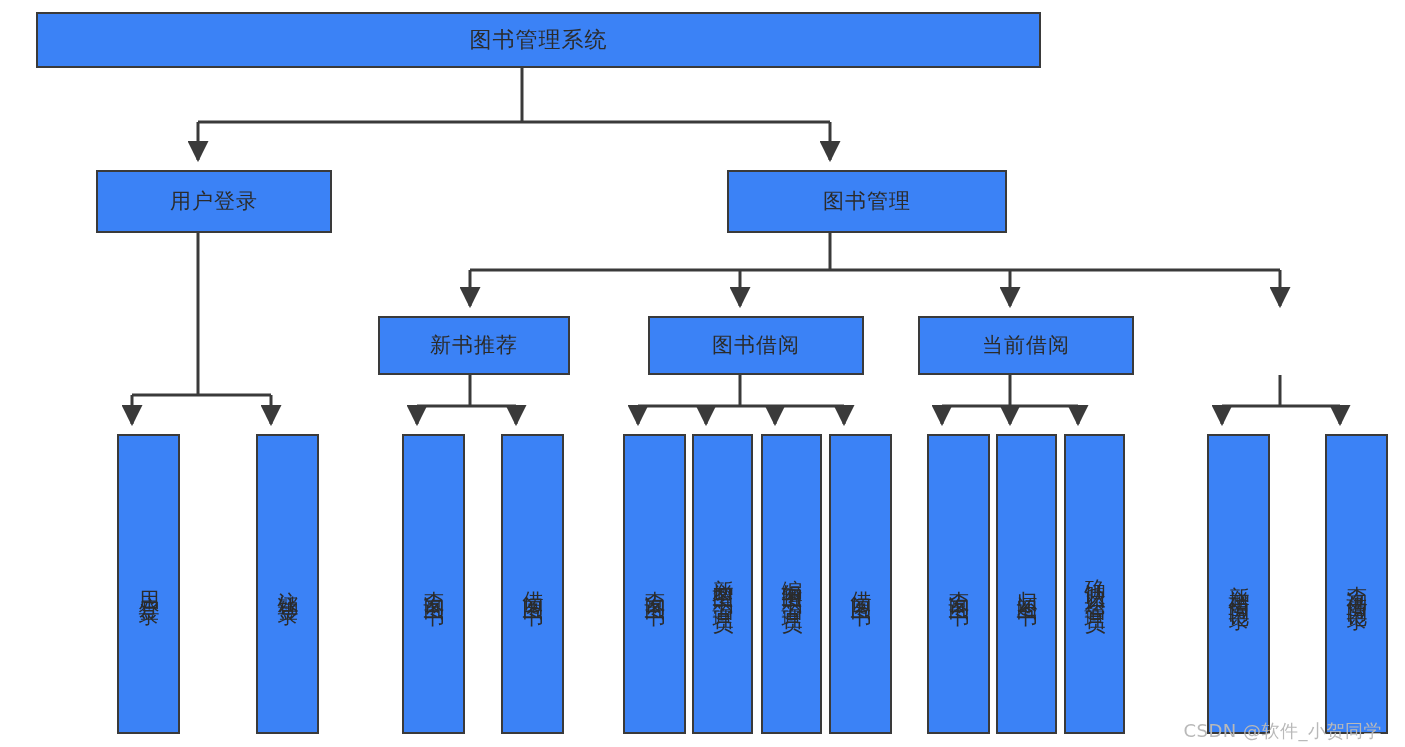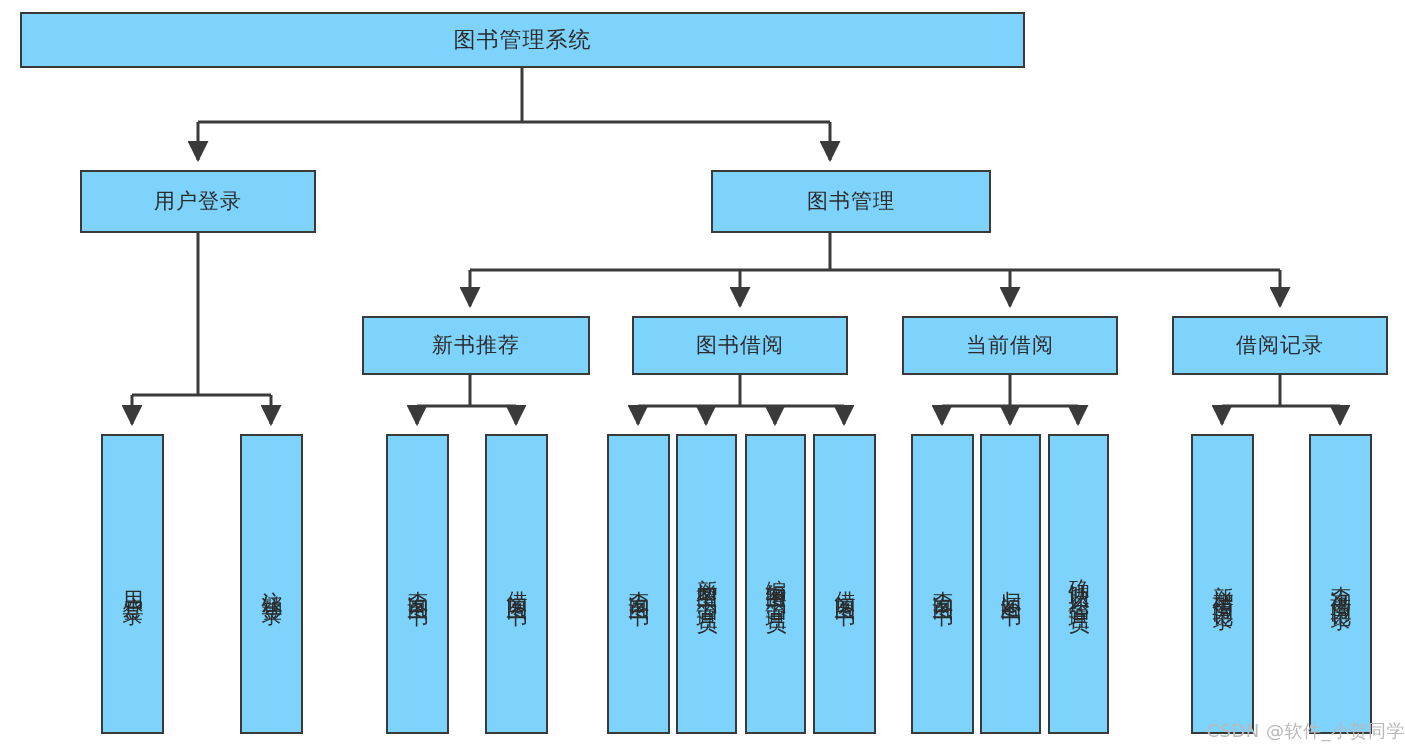--- a/index.html
+++ b/index.html
@@ -22,51 +22,52 @@
     left: 0;
     top: 0;
     width: 1405px;
     height: 747px;
     pointer-events: none;
   }
   .node {
     position: absolute;
     box-sizing: border-box;
     border: 2.5px solid #3a3a3a;
-    background: #7dd3fc;
+    background: #3b82f6;
     color: #2b2b2b;
     display: flex;
     align-items: center;
     justify-content: center;
     text-align: center;
     font-size: 21px;
     line-height: 1.25;
     letter-spacing: 1px;
     z-index: 2;
+    margin-left: 16px;
   }
   .node.root { font-size: 22px; }
   .node.leaf {
     font-size: 21px;
     writing-mode: vertical-rl;
     text-orientation: upright;
     letter-spacing: 5px;
     line-height: 1.1;
     padding: 4px 0;
     white-space: nowrap;
     overflow: hidden;
   }
   .node.leaf > .vtext {
     writing-mode: vertical-rl;
     text-orientation: upright;
     letter-spacing: 5px;
     display: block;
   }
   .watermark {
     position: absolute;
-    right: 0;
+    right: 23px;
     bottom: 4px;
     font-size: 18px;
     color: #b9b9b9;
     letter-spacing: 0.5px;
     z-index: 3;
     white-space: nowrap;
   }
 </style>
 </head>
 <body>
@@ -127,31 +128,28 @@
     <span>图书管理系统</span>
   </div>
 
   <div class="node" style="left:80px; top:170px; width:236px; height:63px;">
     <span>用户登录</span>
   </div>
   <div class="node" style="left:711px; top:170px; width:280px; height:63px;">
     <span>图书管理</span>
   </div>
 
-  <div class="node" style="left:362px; top:316px; width:228px; height:59px;">
+  <div class="node" style="left:362px; top:316px; width:192px; height:59px;">
     <span>新书推荐</span>
   </div>
   <div class="node" style="left:632px; top:316px; width:216px; height:59px;text-align:right;">
     <span>图书借阅</span>
   </div>
   <div class="node" style="left:902px; top:316px; width:216px; height:59px;justify-content:center;">
     <span>当前借阅</span>
-  </div>
-  <div class="node" style="left:1172px; top:316px; width:216px; height:59px;">
-    <span>借阅记录</span>
   </div>
 
   <div class="node leaf" style="left:101px; top:434px; width:63px; height:300px;">
     <span class="vtext">用户登录</span>
   </div>
   <div class="node leaf" style="left:240px; top:434px; width:63px; height:300px;">
     <span class="vtext">注销登录</span>
   </div>
 
   <div class="node leaf" style="left:386px; top:434px; width:63px; height:300px;">

